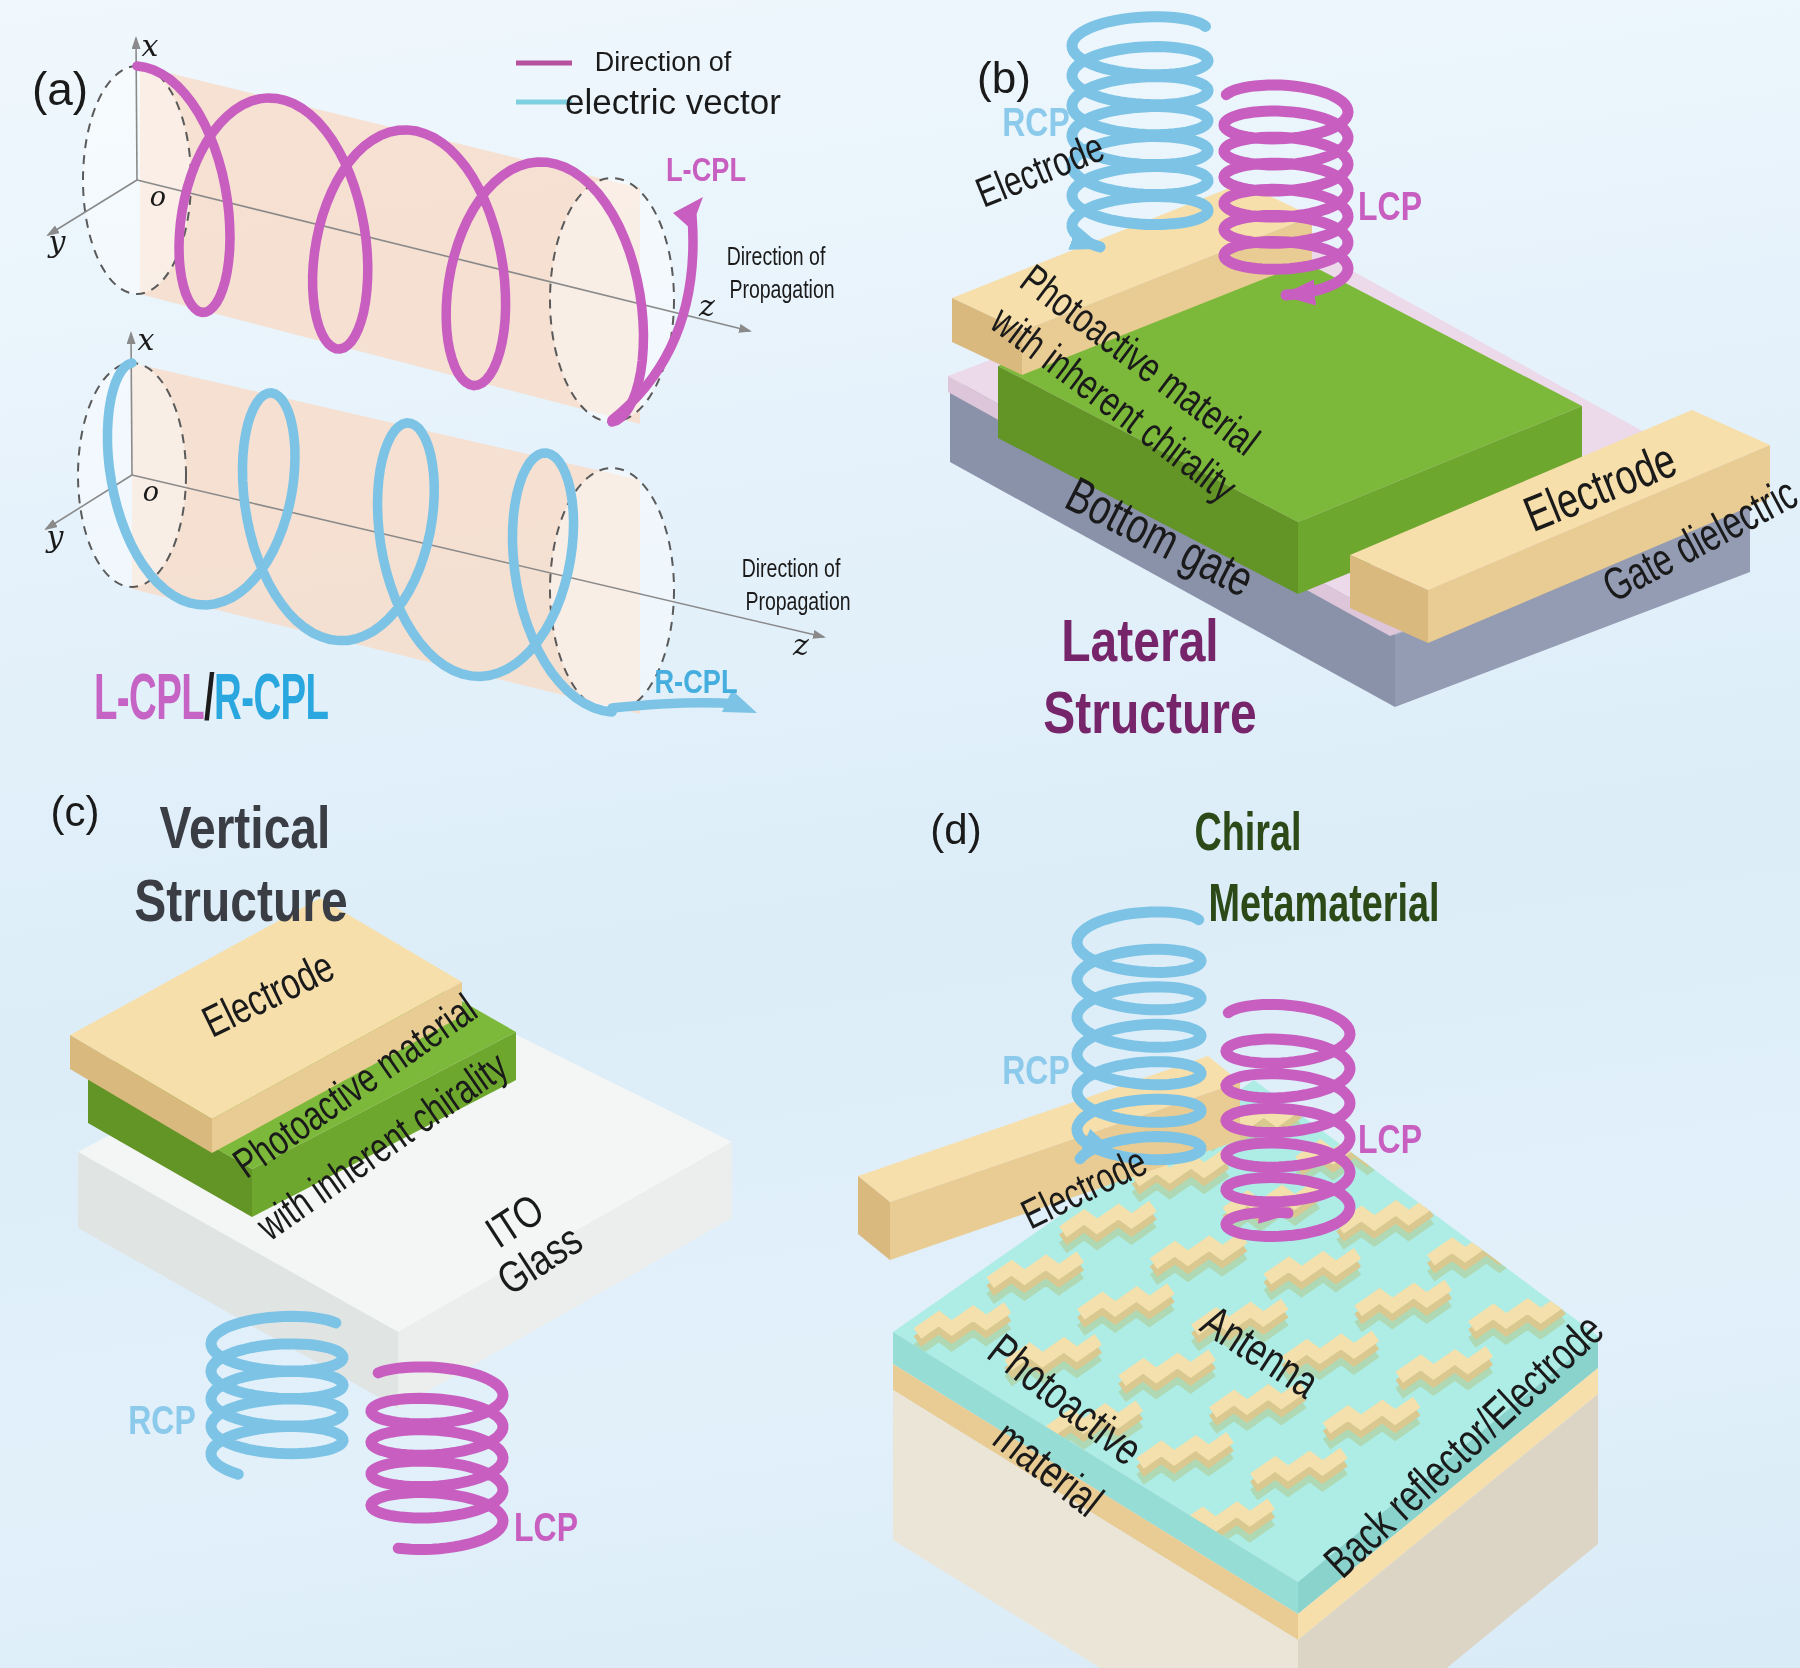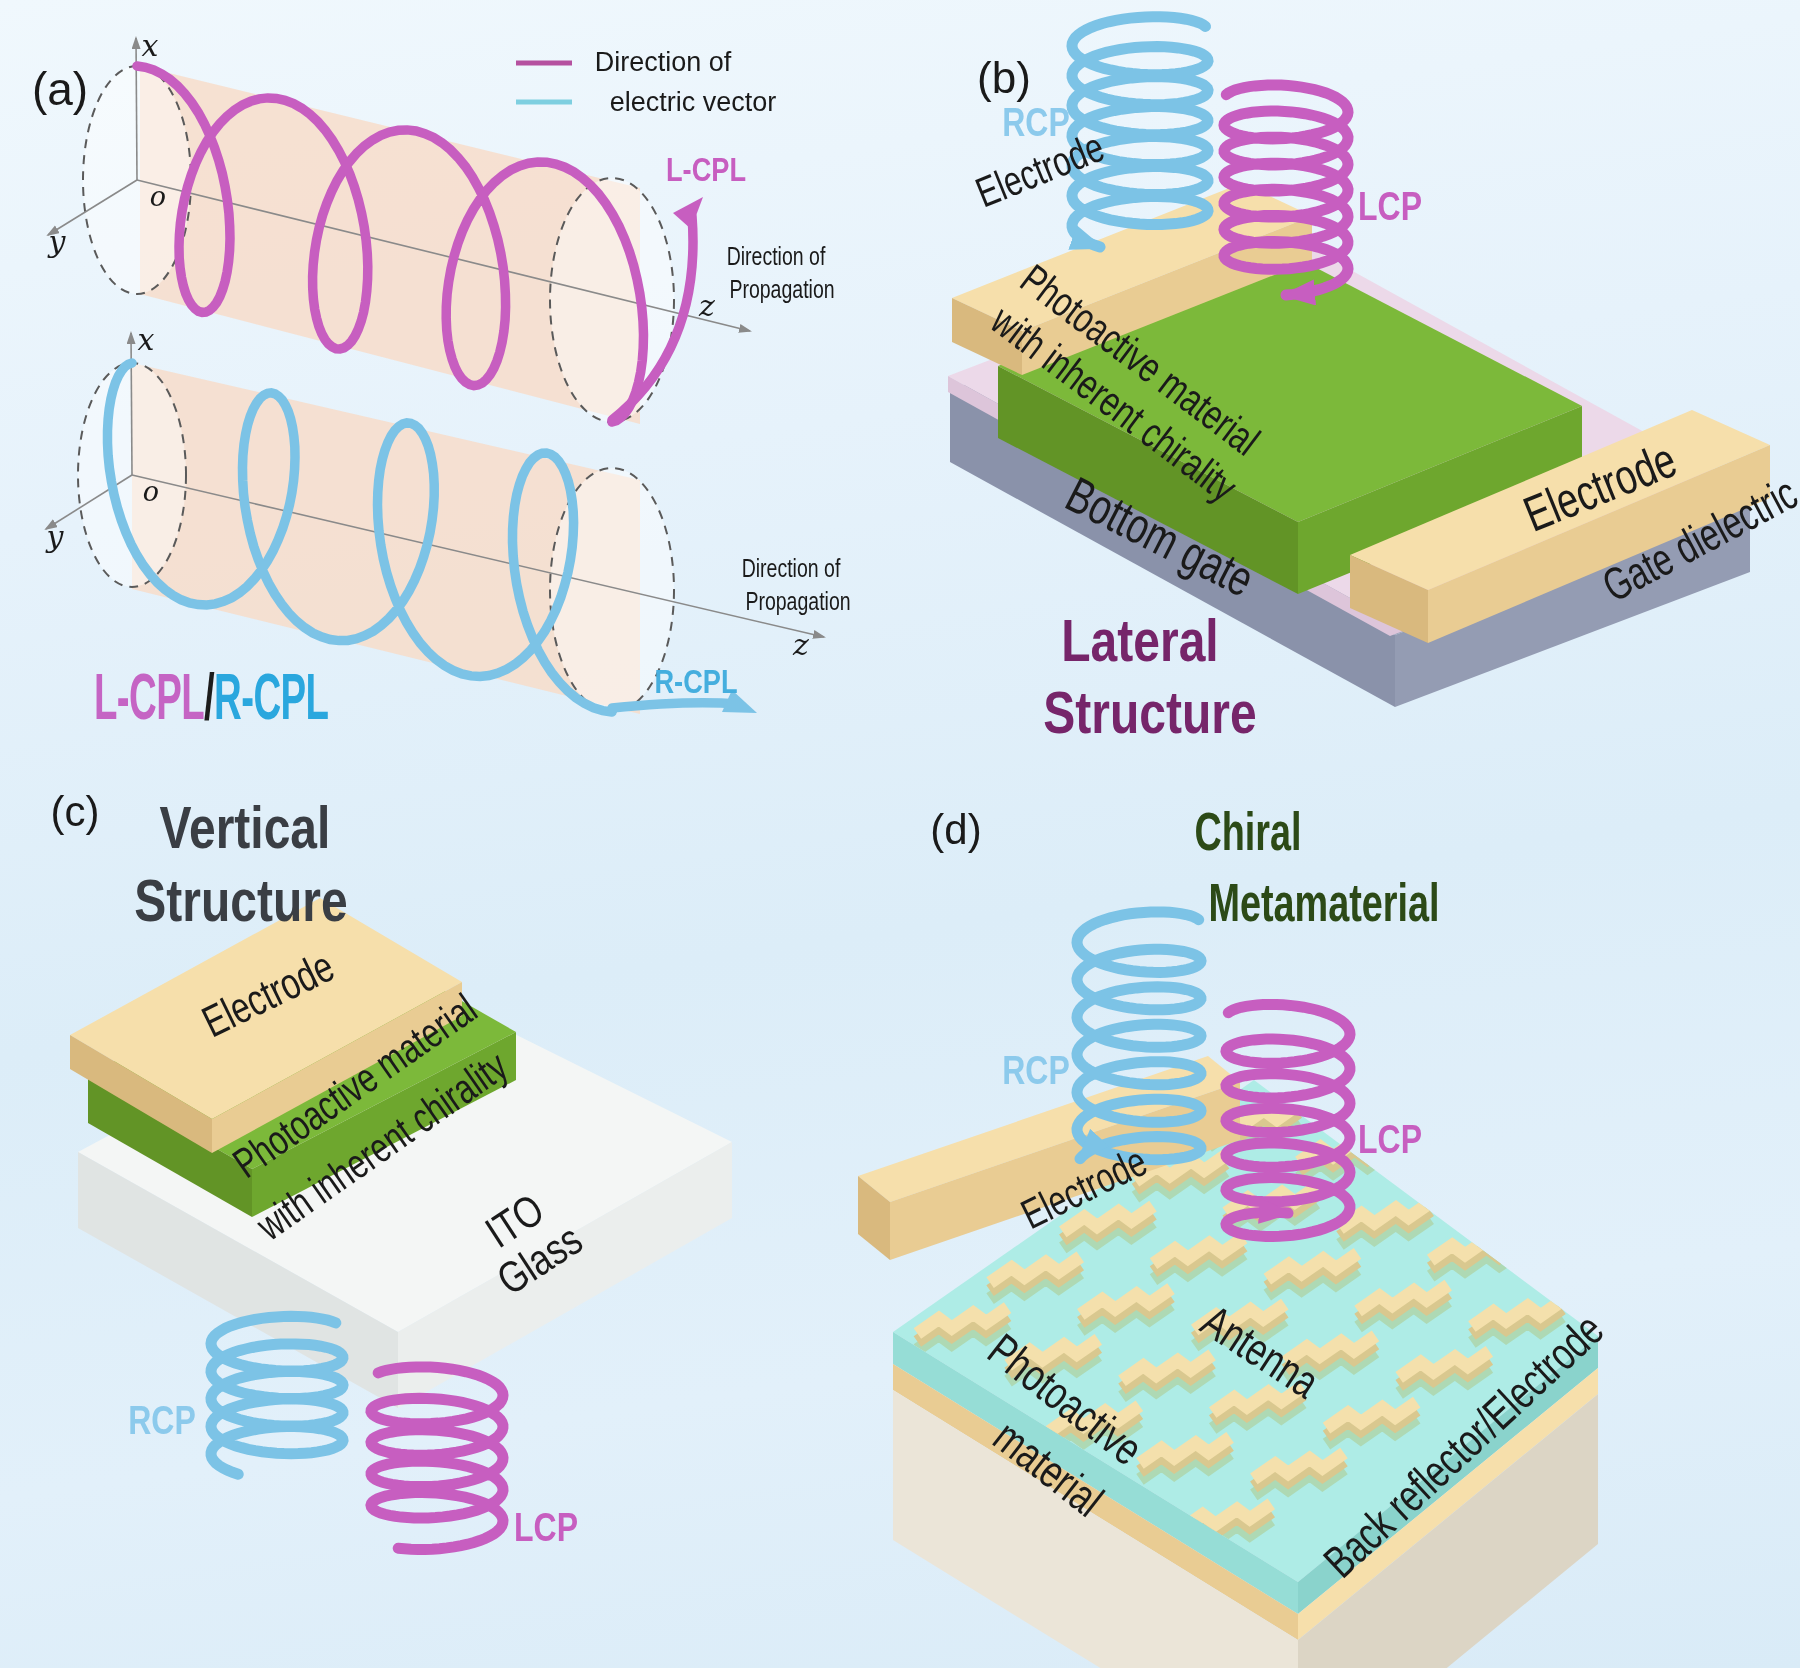--- a/index.html
+++ b/index.html
@@ -141,21 +141,21 @@
     <path id="coil-b-lcp" class="coil s-mag" marker-end="url(#mM)" d="M1226.3 94.7L1228.5 93.0L1231.4 91.5L1235.0 90.0L1239.2 88.7L1244.0 87.6L1249.3 86.6L1255.1 85.9L1261.3 85.4L1267.7 85.0L1274.4 85.0L1281.2 85.1L1288.1 85.6L1295.0 86.2L1301.7 87.1L1308.3 88.3L1314.6 89.6L1320.5 91.2L1326.0 93.0L1331.0 95.0L1335.5 97.2L1339.3 99.5L1342.5 101.9L1345.0 104.5L1346.7 107.1L1347.7 109.7L1348.0 112.4L1347.5 115.1L1346.2 117.7L1344.2 120.3L1341.4 122.8L1338.0 125.2L1333.9 127.5L1329.3 129.6L1324.1 131.5L1318.4 133.2L1312.3 134.7L1305.9 136.0L1299.3 137.1L1292.5 137.9L1285.6 138.5L1278.8 138.8L1272.0 138.9L1265.4 138.7L1259.0 138.3L1253.0 137.7L1247.3 136.9L1242.2 135.9L1237.6 134.7L1233.6 133.3L1230.3 131.8L1227.6 130.3L1225.6 128.6L1224.4 126.9L1224.0 125.1L1224.3 123.3L1225.4 121.6L1227.3 119.9L1229.8 118.3L1233.1 116.8L1237.0 115.5L1241.5 114.2L1246.6 113.2L1252.1 112.3L1258.1 111.7L1264.4 111.3L1271.0 111.1L1277.7 111.1L1284.6 111.4L1291.5 111.9L1298.3 112.7L1305.0 113.7L1311.4 115.0L1317.5 116.5L1323.3 118.2L1328.5 120.1L1333.3 122.2L1337.4 124.4L1341.0 126.8L1343.8 129.2L1345.9 131.8L1347.3 134.5L1348.0 137.1L1347.8 139.8L1346.9 142.5L1345.3 145.1L1342.9 147.7L1339.8 150.1L1336.1 152.4L1331.7 154.6L1326.8 156.6L1321.3 158.5L1315.5 160.1L1309.2 161.5L1302.7 162.7L1296.0 163.6L1289.1 164.3L1282.2 164.8L1275.4 165.0L1268.7 164.9L1262.2 164.6L1256.0 164.1L1250.2 163.4L1244.8 162.5L1239.9 161.4L1235.6 160.1L1231.9 158.7L1228.9 157.2L1226.5 155.5L1225.0 153.8L1224.1 152.1L1224.1 150.3L1224.8 148.6L1226.2 146.9L1228.4 145.2L1231.3 143.7L1234.9 142.2L1239.1 140.9L1243.9 139.8L1249.2 138.8L1255.0 138.1L1261.1 137.5L1267.6 137.2L1274.3 137.2L1281.1 137.3L1288.0 137.7L1294.9 138.4L1301.6 139.3L1308.2 140.4L1314.5 141.8L1320.4 143.4L1325.9 145.2L1330.9 147.2L1335.4 149.3L1339.2 151.6L1342.4 154.1L1344.9 156.6L1346.7 159.2L1347.7 161.9L1348.0 164.5L1347.5 167.2L1346.2 169.9L1344.2 172.5L1341.5 175.0L1338.1 177.4L1334.0 179.6L1329.4 181.7L1324.2 183.6L1318.5 185.4L1312.5 186.9L1306.1 188.2L1299.4 189.2L1292.6 190.1L1285.8 190.6L1278.9 191.0L1272.1 191.1L1265.5 190.9L1259.1 190.5L1253.1 189.9L1247.4 189.1L1242.3 188.1L1237.7 186.9L1233.7 185.5L1230.3 184.1L1227.6 182.5L1225.7 180.8L1224.5 179.1L1224.0 177.3L1224.3 175.6L1225.4 173.8L1227.2 172.1L1229.8 170.5L1233.0 169.0L1236.9 167.7L1241.4 166.4L1246.5 165.4L1252.0 164.5L1258.0 163.9L1264.3 163.5L1270.9 163.3L1277.6 163.3L1284.5 163.6L1291.4 164.1L1298.2 164.9L1304.9 165.9L1311.3 167.2L1317.4 168.6L1323.2 170.3L1328.4 172.2L1333.2 174.3L1337.4 176.5L1340.9 178.9L1343.8 181.4L1345.9 184.0L1347.3 186.6L1348.0 189.3L1347.8 192.0L1347.0 194.6L1345.3 197.2L1343.0 199.8L1339.9 202.2L1336.1 204.6L1331.8 206.8L1326.9 208.8L1321.4 210.6L1315.6 212.2L1309.4 213.6L1302.8 214.8L1296.1 215.8L1289.3 216.5L1282.4 216.9L1275.5 217.1L1268.8 217.1L1262.3 216.8L1256.1 216.3L1250.3 215.6L1244.9 214.7L1240.0 213.6L1235.6 212.3L1231.9 210.9L1228.9 209.4L1226.6 207.7L1225.0 206.0L1224.1 204.3L1224.1 202.5L1224.7 200.8L1226.2 199.1L1228.4 197.4L1231.3 195.9L1234.8 194.4L1239.0 193.1L1243.8 192.0L1249.1 191.0L1254.9 190.3L1261.0 189.7L1267.5 189.4L1274.2 189.3L1281.0 189.5L1287.9 189.9L1294.7 190.6L1301.5 191.5L1308.1 192.6L1314.4 194.0L1320.3 195.5L1325.8 197.3L1330.8 199.3L1335.3 201.5L1339.2 203.8L1342.4 206.2L1344.9 208.7L1346.7 211.3L1347.7 214.0L1348.0 216.7L1347.5 219.4L1346.2 222.0L1344.2 224.6L1341.5 227.1L1338.1 229.5L1334.1 231.8L1329.4 233.9L1324.3 235.8L1318.6 237.5L1312.6 239.0L1306.2 240.3L1299.6 241.4L1292.8 242.2L1285.9 242.8L1279.0 243.2L1272.2 243.2L1265.6 243.1L1259.2 242.7L1253.2 242.1L1247.5 241.3L1242.4 240.3L1237.8 239.1L1233.7 237.7L1230.4 236.3L1227.7 234.7L1225.7 233.0L1224.5 231.3L1224.0 229.5L1224.3 227.8L1225.4 226.0L1227.2 224.4L1229.7 222.7L1232.9 221.2L1236.8 219.9L1241.3 218.7L1246.4 217.6L1251.9 216.7L1257.9 216.1L1264.2 215.6L1270.7 215.4L1277.5 215.5L1284.4 215.8L1291.3 216.3L1298.1 217.1L1304.8 218.1L1311.2 219.3L1317.3 220.8L1323.1 222.5L1328.4 224.4L1333.1 226.4L1337.3 228.7L1340.8 231.0L1343.7 233.5L1345.9 236.1L1347.3 238.7L1347.9 241.4L1347.8 244.1L1347.0 246.8L1345.4 249.4L1343.0 251.9L1339.9 254.4L1336.2 256.7L1331.9 258.9L1327.0 260.9L1321.5 262.8L1315.7 264.4L1309.5 265.8L1303.0 267.0L1296.2 267.9L1289.4 268.7L1282.5 269.1L1275.6 269.3L1268.9 269.3L1262.4 269.0L1256.2 268.5L1250.4 267.8L1244.9 266.9L1240.0 265.8L1235.7 264.5L1232.0 263.1L1229.0 261.6L1226.6 260.0L1225.0 258.3L1224.1 256.5L1224.1 254.8L1224.7 253.0L1226.2 251.3L1228.3 249.6L1231.2 248.1L1234.8 246.6L1239.0 245.3L1243.7 244.2L1249.0 243.2L1254.8 242.5L1260.9 241.9L1267.4 241.6L1274.0 241.5L1280.9 241.7L1287.8 242.1L1294.6 242.7L1301.4 243.6L1307.9 244.8L1314.2 246.1L1320.2 247.7L1325.7 249.5L1330.8 251.5L1335.2 253.6L1339.1 255.9L1342.3 258.3L1344.9 260.9L1346.7 263.5L1347.7 266.1L1348.0 268.8L1347.5 271.5L1346.3 274.1L1344.3 276.7L1341.6 279.2L1338.2 281.6L1334.2 283.9L1329.5 286.0L1324.4 287.9L1318.7 289.7L1312.7 291.2L1306.3 292.5L1299.7 293.6L1292.9 294.4L1286.0 295.0"></path>
     <path id="coil-c-rcp" class="coil s-blu" d="M335.8 1322.9L332.1 1321.5L327.8 1320.2L322.8 1319.1L317.3 1318.1L311.2 1317.3L304.8 1316.8L298.0 1316.4L290.9 1316.3L283.7 1316.5L276.3 1316.9L269.0 1317.5L261.8 1318.4L254.8 1319.5L248.1 1320.8L241.7 1322.4L235.7 1324.2L230.3 1326.1L225.4 1328.3L221.2 1330.6L217.6 1333.0L214.8 1335.5L212.7 1338.2L211.5 1340.8L211.0 1343.5L211.4 1346.2L212.5 1348.9L214.5 1351.5L217.2 1354.1L220.7 1356.5L224.8 1358.8L229.6 1361.0L235.0 1363.0L240.9 1364.8L247.2 1366.4L253.9 1367.8L260.9 1368.9L268.1 1369.8L275.4 1370.5L282.7 1370.9L290.0 1371.1L297.1 1371.0L303.9 1370.7L310.4 1370.2L316.5 1369.4L322.1 1368.5L327.2 1367.4L331.6 1366.1L335.4 1364.7L338.4 1363.1L340.7 1361.5L342.2 1359.8L342.9 1358.1L342.8 1356.4L341.9 1354.7L340.2 1353.0L337.7 1351.4L334.5 1349.9L330.5 1348.5L325.9 1347.3L320.7 1346.2L315.0 1345.3L308.8 1344.6L302.1 1344.2L295.2 1343.9L288.1 1343.9L280.8 1344.1L273.5 1344.6L266.2 1345.3L259.1 1346.3L252.2 1347.5L245.5 1349.0L239.3 1350.6L233.5 1352.5L228.3 1354.5L223.7 1356.7L219.7 1359.1L216.4 1361.5L213.9 1364.1L212.1 1366.7L211.2 1369.4L211.0 1372.1L211.7 1374.8L213.2 1377.5L215.4 1380.1L218.5 1382.6L222.2 1385.0L226.6 1387.2L231.6 1389.3L237.2 1391.3L243.3 1393.0L249.8 1394.5L256.6 1395.8L263.7 1396.8L270.9 1397.6L278.3 1398.2L285.6 1398.5L292.8 1398.6L299.8 1398.4L306.5 1398.1L312.8 1397.4L318.8 1396.6L324.2 1395.6L329.0 1394.4L333.2 1393.1L336.7 1391.6L339.4 1390.1L341.4 1388.4L342.6 1386.7L343.0 1385.0L342.6 1383.3L341.3 1381.6L339.3 1379.9L336.5 1378.3L333.0 1376.9L328.8 1375.6L324.0 1374.4L318.5 1373.4L312.6 1372.6L306.2 1372.0L299.5 1371.6L292.5 1371.4L285.3 1371.5L278.0 1371.8L270.7 1372.4L263.4 1373.2L256.4 1374.3L249.5 1375.6L243.1 1377.1L237.0 1378.8L231.4 1380.8L226.4 1382.9L222.0 1385.1L218.3 1387.5L215.3 1390.1L213.1 1392.7L211.7 1395.3L211.0 1398.0L211.2 1400.7L212.2 1403.4L214.0 1406.0L216.5 1408.6L219.8 1411.1L223.8 1413.4L228.5 1415.6L233.7 1417.6L239.5 1419.5L245.8 1421.1L252.4 1422.6L259.4 1423.8L266.5 1424.7L273.8 1425.4L281.1 1425.9L288.4 1426.1L295.5 1426.1L302.4 1425.9L309.0 1425.4L315.2 1424.7L320.9 1423.8L326.1 1422.7L330.7 1421.5L334.6 1420.1L337.8 1418.6L340.3 1417.0L342.0 1415.3L342.9 1413.6L342.9 1411.9L342.2 1410.1L340.7 1408.4L338.3 1406.8L335.3 1405.3L331.5 1403.9L327.0 1402.6L321.9 1401.5L316.3 1400.6L310.2 1399.8L303.6 1399.3L296.8 1399.0L289.7 1399.0L282.4 1399.1L275.1 1399.6L267.8 1400.2L260.6 1401.2L253.7 1402.3L247.0 1403.7L240.6 1405.3L234.8 1407.1L229.4 1409.1L224.6 1411.3L220.5 1413.6L217.1 1416.0L214.4 1418.6L212.5 1421.2L211.3 1423.9L211.0 1426.6L211.5 1429.3L212.8 1432.0L214.9 1434.6L217.7 1437.1L221.3 1439.5L225.6 1441.8L230.5 1444.0L235.9 1445.9L241.9 1447.7L248.3 1449.3L255.1 1450.6L262.1 1451.7L269.3 1452.6L276.6 1453.2L283.9 1453.6L291.2 1453.7L298.2 1453.6L305.0 1453.2L311.5 1452.7L317.5 1451.9L323.0 1450.9L328.0 1449.8L332.3 1448.5L335.9 1447.0L338.9 1445.5L341.0 1443.9L342.4 1442.2L343.0 1440.5L342.7 1438.7L341.7 1437.0L339.8 1435.3L337.2 1433.8L333.9 1432.3L329.8 1430.9L325.1 1429.7L319.8 1428.7L314.0 1427.8L307.7 1427.2L301.0 1426.7L294.1 1426.5L286.9 1426.6L279.6 1426.8L272.3 1427.3L265.0 1428.1L257.9 1429.1L251.0 1430.4L244.5 1431.8L238.3 1433.5L232.6 1435.4L227.5 1437.5L223.0 1439.7L219.1 1442.1L215.9 1444.6L213.5 1447.2L211.9 1449.8L211.1 1452.5L211.1 1455.2L211.9 1457.9L213.5 1460.5L215.9 1463.1L219.0 1465.6L222.9 1468.0L227.4 1470.2L232.5 1472.3L238.2 1474.2"></path>
     <path id="coil-c-lcp" class="coil s-mag" d="M378.2 1372.9L381.9 1371.6L386.2 1370.3L391.2 1369.3L396.8 1368.4L402.8 1367.7L409.3 1367.2L416.1 1366.9L423.2 1366.9L430.4 1367.1L437.7 1367.6L445.1 1368.3L452.3 1369.2L459.3 1370.4L466.0 1371.8L472.4 1373.5L478.4 1375.3L483.8 1377.4L488.7 1379.6L492.9 1381.9L496.5 1384.4L499.3 1387.0L501.3 1389.7L502.6 1392.5L503.0 1395.3L502.6 1398.0L501.4 1400.8L499.5 1403.5L496.7 1406.1L493.2 1408.6L489.0 1411.0L484.2 1413.2L478.8 1415.3L472.9 1417.1L466.5 1418.8L459.8 1420.2L452.8 1421.4L445.6 1422.4L438.3 1423.1L430.9 1423.6L423.7 1423.8L416.6 1423.8L409.8 1423.6L403.3 1423.1L397.2 1422.4L391.6 1421.5L386.6 1420.5L382.1 1419.2L378.4 1417.9L375.4 1416.4L373.2 1414.8L371.7 1413.2L371.0 1411.6L371.2 1409.9L372.2 1408.3L373.9 1406.7L376.5 1405.1L379.8 1403.7L383.8 1402.4L388.4 1401.2L393.7 1400.2L399.5 1399.4L405.7 1398.8L412.4 1398.4L419.3 1398.3L426.5 1398.4L433.8 1398.7L441.1 1399.3L448.4 1400.1L455.5 1401.1L462.4 1402.4L469.0 1404.0L475.2 1405.7L480.9 1407.6L486.1 1409.8L490.7 1412.0L494.6 1414.5L497.8 1417.0L500.3 1419.7L502.0 1422.4L502.9 1425.2L502.9 1427.9L502.2 1430.7L500.6 1433.4L498.3 1436.1L495.2 1438.7L491.4 1441.1L486.9 1443.4L481.8 1445.6L476.2 1447.5L470.0 1449.3L463.5 1450.9L456.6 1452.2L449.5 1453.3L442.2 1454.2L434.9 1454.8L427.6 1455.1L420.4 1455.2L413.4 1455.1L406.7 1454.8L400.4 1454.2L394.6 1453.4L389.2 1452.5L384.5 1451.3L380.4 1450.0L376.9 1448.6L374.3 1447.1L372.4 1445.5L371.3 1443.9L371.0 1442.2L371.5 1440.6L372.9 1438.9L375.0 1437.4L377.9 1435.9L381.5 1434.5L385.8 1433.3L390.8 1432.2L396.3 1431.3L402.3 1430.5L408.7 1430.0L415.5 1429.8L422.5 1429.7L429.8 1429.9L437.1 1430.3L444.4 1431.0L451.6 1431.9L458.7 1433.1L465.5 1434.5L471.9 1436.1L477.9 1438.0L483.4 1440.0L488.3 1442.2L492.6 1444.6L496.2 1447.0L499.1 1449.6L501.2 1452.3L502.5 1455.1L503.0 1457.8L502.7 1460.6L501.6 1463.4L499.7 1466.1L497.0 1468.7L493.5 1471.2L489.4 1473.6L484.6 1475.8L479.3 1477.9L473.4 1479.8L467.1 1481.5L460.4 1482.9L453.4 1484.2L446.2 1485.1L438.9 1485.9L431.6 1486.4L424.3 1486.6L417.2 1486.6L410.3 1486.4L403.8 1486.0L397.7 1485.3L392.1 1484.4L387.0 1483.4L382.5 1482.2L378.7 1480.8L375.6 1479.4L373.3 1477.8L371.8 1476.2L371.1 1474.5L371.1 1472.9L372.0 1471.2L373.7 1469.6L376.2 1468.1L379.5 1466.6L383.4 1465.3L388.0 1464.2L393.2 1463.1L398.9 1462.3L405.2 1461.7L411.8 1461.3L418.7 1461.1L425.8 1461.2L433.1 1461.5L440.4 1462.0L447.7 1462.8L454.9 1463.9L461.8 1465.1L468.5 1466.6L474.7 1468.4L480.5 1470.3L485.7 1472.4L490.3 1474.7L494.3 1477.1L497.6 1479.6L500.1 1482.3L501.9 1485.0L502.8 1487.7L503.0 1490.5L502.3 1493.3L500.8 1496.0L498.5 1498.7L495.5 1501.3L491.7 1503.7L487.3 1506.1L482.3 1508.2L476.7 1510.2L470.6 1512.0L464.1 1513.6L457.2 1514.9L450.1 1516.0L442.9 1516.9L435.5 1517.6L428.2 1517.9L421.0 1518.1L414.0 1518.0L407.3 1517.6L401.0 1517.1L395.1 1516.3L389.7 1515.4L384.9 1514.3L380.7 1513.0L377.2 1511.6L374.5 1510.1L372.5 1508.5L371.4 1506.9L371.0 1505.2L371.5 1503.5L372.7 1501.9L374.8 1500.3L377.6 1498.8L381.2 1497.4L385.4 1496.2L390.3 1495.1L395.8 1494.2L401.7 1493.4L408.1 1492.9L414.9 1492.6L421.9 1492.5L429.1 1492.7L436.5 1493.1L443.8 1493.8L451.0 1494.7L458.1 1495.8L464.9 1497.2L471.4 1498.8L477.4 1500.6L482.9 1502.6L487.9 1504.8L492.2 1507.2L495.9 1509.6L498.8 1512.2L501.0 1514.9L502.4 1517.7L503.0 1520.4L502.7 1523.2L501.7 1526.0L499.9 1528.7L497.2 1531.3L493.9 1533.8L489.8 1536.2L485.1 1538.5L479.8 1540.6L473.9 1542.5L467.6 1544.2L461.0 1545.6L454.0 1546.9L446.8 1547.9L439.5 1548.7L432.2 1549.2L424.9 1549.4L417.8 1549.5L410.9 1549.3L404.4 1548.8L398.2 1548.2"></path>
     <path id="coil-d-rcp" class="coil s-blu" marker-end="url(#mB)" d="M1198.7 919.7L1196.5 918.2L1193.6 916.9L1190.0 915.6L1185.8 914.5L1181.0 913.6L1175.7 912.9L1169.9 912.3L1163.7 912.0L1157.3 911.9L1150.6 912.0L1143.8 912.4L1136.9 913.0L1130.0 913.8L1123.2 914.9L1116.7 916.3L1110.4 917.9L1104.5 919.7L1099.0 921.7L1094.0 923.8L1089.5 926.2L1085.7 928.7L1082.5 931.4L1080.0 934.1L1078.3 936.9L1077.3 939.8L1077.0 942.6L1077.5 945.5L1078.8 948.4L1080.8 951.2L1083.6 953.9L1087.0 956.5L1091.1 958.9L1095.8 961.2L1101.0 963.3L1106.6 965.3L1112.7 967.0L1119.1 968.5L1125.7 969.7L1132.5 970.7L1139.4 971.5L1146.3 972.0L1153.1 972.3L1159.7 972.4L1166.0 972.2L1172.1 971.8L1177.7 971.1L1182.8 970.3L1187.4 969.3L1191.4 968.2L1194.8 966.9L1197.4 965.5L1199.4 964.0L1200.6 962.5L1201.0 960.9L1200.7 959.4L1199.6 957.9L1197.7 956.4L1195.2 955.0L1191.9 953.7L1188.0 952.5L1183.5 951.5L1178.4 950.7L1172.8 950.0L1166.9 949.6L1160.5 949.3L1154.0 949.3L1147.2 949.6L1140.3 950.1L1133.4 950.8L1126.6 951.8L1120.0 953.0L1113.5 954.5L1107.4 956.2L1101.7 958.1L1096.4 960.2L1091.7 962.5L1087.5 964.9L1084.0 967.5L1081.2 970.2L1079.0 972.9L1077.7 975.8L1077.0 978.7L1077.2 981.5L1078.1 984.4L1079.7 987.2L1082.1 990.0L1085.2 992.6L1089.0 995.2L1093.3 997.5L1098.3 999.8L1103.7 1001.8L1109.6 1003.6L1115.8 1005.2L1122.4 1006.6L1129.1 1007.7L1135.9 1008.6L1142.8 1009.3L1149.7 1009.7L1156.4 1009.8L1162.9 1009.8L1169.1 1009.4L1174.9 1008.9L1180.3 1008.2L1185.2 1007.3L1189.5 1006.2L1193.2 1005.0L1196.2 1003.7L1198.5 1002.2L1200.1 1000.7L1200.9 999.2L1200.9 997.6L1200.2 996.1L1198.7 994.6L1196.5 993.1L1193.6 991.8L1190.0 990.5L1185.8 989.5L1181.0 988.5L1175.7 987.8L1169.9 987.2L1163.8 986.9L1157.3 986.8L1150.6 986.9L1143.8 987.3L1136.9 987.9L1130.0 988.7L1123.3 989.9L1116.7 991.2L1110.4 992.8L1104.5 994.6L1099.0 996.6L1094.0 998.8L1089.5 1001.1L1085.7 1003.6L1082.5 1006.3L1080.0 1009.0L1078.3 1011.8L1077.3 1014.7L1077.0 1017.6L1077.5 1020.4L1078.8 1023.3L1080.8 1026.1L1083.6 1028.8L1087.0 1031.4L1091.1 1033.8L1095.7 1036.1L1100.9 1038.2L1106.6 1040.2L1112.7 1041.9L1119.1 1043.4L1125.7 1044.6L1132.5 1045.7L1139.4 1046.4L1146.3 1047.0L1153.1 1047.2L1159.7 1047.3L1166.0 1047.1L1172.1 1046.7L1177.7 1046.0L1182.8 1045.2L1187.4 1044.2L1191.4 1043.1L1194.8 1041.8L1197.4 1040.4L1199.4 1039.0L1200.6 1037.4L1201.0 1035.9L1200.7 1034.3L1199.6 1032.8L1197.7 1031.3L1195.2 1029.9L1191.9 1028.6L1188.0 1027.4L1183.5 1026.4L1178.4 1025.6L1172.9 1024.9L1166.9 1024.5L1160.6 1024.3L1154.0 1024.3L1147.2 1024.5L1140.3 1025.0L1133.5 1025.7L1126.6 1026.7L1120.0 1028.0L1113.5 1029.4L1107.4 1031.1L1101.7 1033.0L1096.4 1035.1L1091.7 1037.4L1087.5 1039.8L1084.0 1042.4L1081.2 1045.1L1079.1 1047.9L1077.7 1050.7L1077.0 1053.6L1077.2 1056.5L1078.1 1059.3L1079.7 1062.1L1082.1 1064.9L1085.2 1067.5L1089.0 1070.1L1093.3 1072.4L1098.3 1074.7L1103.7 1076.7L1109.6 1078.5L1115.8 1080.1L1122.3 1081.5L1129.1 1082.6L1135.9 1083.5L1142.8 1084.2L1149.7 1084.6L1156.4 1084.8L1162.9 1084.7L1169.1 1084.4L1174.9 1083.8L1180.3 1083.1L1185.2 1082.2L1189.5 1081.1L1193.2 1079.9L1196.2 1078.6L1198.5 1077.2L1200.1 1075.7L1200.9 1074.1L1200.9 1072.6L1200.2 1071.0L1198.8 1069.5L1196.5 1068.1L1193.6 1066.7L1190.0 1065.5L1185.8 1064.4L1181.0 1063.4L1175.7 1062.7L1169.9 1062.1L1163.8 1061.8L1157.3 1061.7L1150.6 1061.8L1143.8 1062.2L1136.9 1062.8L1130.0 1063.7L1123.3 1064.8L1116.7 1066.1L1110.4 1067.7L1104.5 1069.5L1099.0 1071.5L1094.0 1073.7L1089.5 1076.0L1085.7 1078.5L1082.5 1081.2L1080.0 1083.9L1078.3 1086.7L1077.3 1089.6L1077.0 1092.5L1077.5 1095.3L1078.8 1098.2L1080.8 1101.0L1083.6 1103.7L1087.0 1106.3L1091.1 1108.7L1095.7 1111.0L1100.9 1113.2L1106.6 1115.1L1112.7 1116.8L1119.0 1118.3L1125.7 1119.6L1132.5 1120.6L1139.4 1121.4L1146.2 1121.9L1153.0 1122.2L1159.6 1122.2L1166.0 1122.0L1172.0 1121.6L1177.7 1121.0L1182.8 1120.2L1187.4 1119.2L1191.4 1118.0L1194.7 1116.7L1197.4 1115.3L1199.4 1113.9L1200.6 1112.4L1201.0 1110.8L1200.7 1109.2L1199.6 1107.7L1197.7 1106.2L1195.2 1104.8L1191.9 1103.5L1188.0 1102.4L1183.5 1101.3L1178.4 1100.5L1172.9 1099.9L1166.9 1099.4L1160.6 1099.2L1154.0 1099.2L1147.2 1099.4L1140.4 1099.9L1133.5 1100.7L1126.7 1101.6L1120.0 1102.9L1113.6 1104.3L1107.4 1106.0L1101.7 1107.9L1096.4 1110.0L1091.7 1112.3L1087.6 1114.7L1084.0 1117.3L1081.2 1120.0L1079.1 1122.8L1077.7 1125.6L1077.0 1128.5L1077.2 1131.4L1078.1 1134.2L1079.7 1137.1L1082.1 1139.8L1085.2 1142.5L1088.9 1145.0L1093.3 1147.4L1098.3 1149.6L1103.7 1151.6L1109.6 1153.4L1115.8 1155.0L1122.3 1156.4L1129.1 1157.6L1135.9 1158.5L1142.8 1159.1L1149.6 1159.5L1156.4 1159.7L1162.9 1159.6L1169.1 1159.3L1174.9 1158.8L1180.3 1158.0L1185.2 1157.1L1189.5 1156.1L1193.2 1154.9L1196.2 1153.5L1198.5 1152.1L1200.1 1150.6L1200.9 1149.0L1200.9 1147.5L1200.2 1145.9L1198.8 1144.4L1196.6 1143.0L1193.6 1141.6L1190.1 1140.4L1185.8 1139.3L1181.0 1138.4L1175.7 1137.6L1169.9 1137.1L1163.8 1136.7L1157.3 1136.6L1150.6 1136.7L1143.8 1137.1L1136.9 1137.7L1130.1 1138.6L1123.3 1139.7L1116.8 1141.0L1110.5 1142.6L1104.5 1144.4L1099.0 1146.4L1094.0 1148.6L1089.6 1150.9L1085.7 1153.5L1082.5 1156.1L1080.0 1158.8"></path>
     <path id="coil-d-lcp" class="coil s-mag" marker-end="url(#mM)" d="M1228.3 1012.7L1230.5 1011.2L1233.4 1009.8L1237.0 1008.5L1241.2 1007.3L1246.0 1006.4L1251.3 1005.6L1257.1 1005.0L1263.2 1004.6L1269.7 1004.4L1276.4 1004.5L1283.2 1004.8L1290.1 1005.4L1296.9 1006.2L1303.7 1007.2L1310.2 1008.5L1316.5 1010.0L1322.4 1011.8L1327.9 1013.7L1333.0 1015.9L1337.4 1018.2L1341.3 1020.6L1344.4 1023.2L1346.9 1025.9L1348.7 1028.6L1349.7 1031.5L1350.0 1034.3L1349.5 1037.1L1348.2 1039.9L1346.2 1042.6L1343.5 1045.3L1340.1 1047.8L1336.0 1050.2L1331.4 1052.5L1326.2 1054.6L1320.6 1056.5L1314.5 1058.1L1308.1 1059.6L1301.5 1060.8L1294.7 1061.8L1287.8 1062.5L1281.0 1063.0L1274.2 1063.2L1267.6 1063.2L1261.2 1063.0L1255.2 1062.5L1249.5 1061.9L1244.4 1061.0L1239.8 1060.0L1235.7 1058.8L1232.4 1057.5L1229.7 1056.0L1227.7 1054.5L1226.5 1052.9L1226.0 1051.3L1226.3 1049.7L1227.4 1048.1L1229.2 1046.6L1231.7 1045.2L1234.9 1043.8L1238.8 1042.6L1243.3 1041.5L1248.3 1040.6L1253.8 1039.9L1259.8 1039.4L1266.1 1039.1L1272.7 1039.0L1279.4 1039.2L1286.3 1039.7L1293.2 1040.3L1300.0 1041.3L1306.6 1042.4L1313.1 1043.8L1319.2 1045.4L1325.0 1047.3L1330.3 1049.3L1335.0 1051.5L1339.2 1053.9L1342.8 1056.4L1345.7 1059.0L1347.8 1061.8L1349.3 1064.5L1349.9 1067.4L1349.9 1070.2L1349.0 1073.0L1347.4 1075.8L1345.1 1078.5L1342.0 1081.1L1338.3 1083.6L1334.0 1085.9L1329.1 1088.1L1323.7 1090.1L1317.9 1091.9L1311.7 1093.5L1305.2 1094.8L1298.5 1095.9L1291.6 1096.8L1284.7 1097.4L1277.9 1097.8L1271.2 1097.9L1264.7 1097.8L1258.4 1097.4L1252.6 1096.9L1247.1 1096.1L1242.2 1095.2L1237.9 1094.1L1234.1 1092.8L1231.1 1091.5L1228.7 1090.0L1227.1 1088.4L1226.2 1086.9L1226.0 1085.2L1226.7 1083.6L1228.1 1082.1L1230.2 1080.6L1233.1 1079.2L1236.6 1077.9L1240.7 1076.7L1245.5 1075.7L1250.8 1074.9L1256.5 1074.3L1262.6 1073.9L1269.0 1073.7L1275.7 1073.7L1282.5 1074.0L1289.4 1074.6L1296.2 1075.4L1303.0 1076.4L1309.6 1077.7L1315.9 1079.2L1321.9 1080.9L1327.4 1082.8L1332.5 1084.9L1337.0 1087.2L1340.9 1089.6L1344.2 1092.2L1346.7 1094.9L1348.6 1097.6L1349.7 1100.5L1350.0 1103.3L1349.6 1106.1L1348.4 1108.9L1346.4 1111.7L1343.8 1114.3L1340.4 1116.9L1336.5 1119.3L1331.9 1121.6L1326.7 1123.7L1321.1 1125.6L1315.1 1127.3L1308.8 1128.7L1302.2 1130.0L1295.4 1131.0L1288.5 1131.7L1281.6 1132.2L1274.8 1132.5L1268.2 1132.5L1261.8 1132.3L1255.7 1131.9L1250.1 1131.2L1244.9 1130.4L1240.2 1129.4L1236.1 1128.2L1232.7 1126.9L1229.9 1125.4L1227.9 1123.9L1226.6 1122.4L1226.0 1120.8L1226.2 1119.2L1227.2 1117.6L1228.9 1116.0L1231.4 1114.6L1234.6 1113.2L1238.4 1112.0L1242.8 1110.9L1247.8 1110.0L1253.3 1109.2L1259.2 1108.7L1265.5 1108.4L1272.0 1108.3L1278.7 1108.5L1285.6 1108.9L1292.5 1109.5L1299.3 1110.4L1306.0 1111.6L1312.5 1112.9L1318.6 1114.5L1324.4 1116.4L1329.8 1118.4L1334.6 1120.6L1338.8 1122.9L1342.5 1125.4L1345.4 1128.0L1347.6 1130.8L1349.2 1133.5L1349.9 1136.4L1349.9 1139.2L1349.1 1142.0L1347.6 1144.8L1345.3 1147.5L1342.4 1150.1L1338.7 1152.6L1334.5 1155.0L1329.6 1157.2L1324.3 1159.2L1318.5 1161.0L1312.3 1162.6L1305.8 1164.0L1299.1 1165.1L1292.3 1166.0L1285.4 1166.6L1278.6 1167.0L1271.8 1167.2L1265.3 1167.1L1259.0 1166.8L1253.1 1166.2L1247.7 1165.5L1242.7 1164.6L1238.3 1163.5L1234.5 1162.2L1231.3 1160.9L1228.9 1159.4L1227.2 1157.9L1226.2 1156.3L1226.0 1154.7L1226.6 1153.1L1227.9 1151.5L1230.0 1150.0L1232.7 1148.6L1236.2 1147.3L1240.3 1146.1L1245.0 1145.1L1250.2 1144.3L1255.9 1143.6L1262.0 1143.2L1268.4 1143.0L1275.0 1143.0L1281.8 1143.3L1288.7 1143.8L1295.6 1144.5L1302.3 1145.6L1308.9 1146.8L1315.3 1148.3L1321.3 1150.0L1326.9 1151.9L1332.0 1154.0L1336.6 1156.3L1340.5 1158.7L1343.9 1161.2L1346.5 1163.9L1348.4 1166.6L1349.6 1169.4L1350.0 1172.3L1349.6 1175.1L1348.5 1177.9L1346.7 1180.7L1344.1 1183.3L1340.8 1185.9L1336.9 1188.3L1332.4 1190.6L1327.3 1192.7L1321.7 1194.7L1315.7 1196.4L1309.4 1197.9L1302.8 1199.1L1296.1 1200.2L1289.2 1200.9L1282.3 1201.5L1275.5 1201.7L1268.9 1201.8L1262.4 1201.6L1256.3 1201.2L1250.6 1200.6L1245.4 1199.7L1240.6 1198.7L1236.5 1197.6L1233.0 1196.3L1230.2 1194.9L1228.0 1193.4L1226.7 1191.8L1226.0 1190.2L1226.2 1188.6L1227.1 1187.0L1228.7 1185.5L1231.1 1184.0L1234.2 1182.6L1238.0 1181.4L1242.3 1180.3L1247.3 1179.3L1252.7 1178.6L1258.6 1178.0L1264.8 1177.7L1271.3 1177.6L1278.1 1177.7L1284.9 1178.1L1291.8 1178.7L1298.6 1179.6L1305.3 1180.7L1311.8 1182.1L1318.0 1183.6L1323.9 1185.4L1329.2 1187.4L1334.1 1189.6L1338.4 1192.0L1342.1 1194.5L1345.1 1197.1L1347.5 1199.8L1349.0 1202.5L1349.9 1205.4L1349.9 1208.2L1349.2 1211.0L1347.8 1213.8L1345.6 1216.5L1342.7 1219.1L1339.1 1221.7L1334.9 1224.0L1330.1 1226.2L1324.8 1228.3L1319.1 1230.1L1312.9 1231.7L1306.5 1233.1L1299.8 1234.3L1293.0 1235.2L1286.1 1235.8L1279.2 1236.3L1272.5 1236.4L1265.9 1236.4L1259.6 1236.1L1253.7 1235.6L1248.2 1234.9L1243.2 1234.0L1238.7 1232.9L1234.8 1231.6L1231.6 1230.3L1229.1 1228.8L1227.3 1227.3L1226.3 1225.7L1226.0 1224.1L1226.5 1222.5L1227.7 1220.9L1229.7 1219.4L1232.4 1218.0L1235.8 1216.7L1239.9 1215.5L1244.5 1214.5L1249.7 1213.6L1255.3 1212.9L1261.3 1212.5L1267.7 1212.3L1274.3 1212.3L1281.1 1212.5L1288.0 1213.0"></path>
   </g>
 </svg>
 
 <div class="lbl" style="left:60px;top:90px;font-size:46px;">(a)</div>
 <div class="lbl" style="left:663px;top:62px;font-size:27px;">Direction of</div>
-<div class="lbl" style="left:693px;top:102px;font-size:27px;">electric vector</div>
+<div class="lbl" style="left:673px;top:102px;font-size:35px;">electric vector</div>
 <div class="lbl ital" style="left:150px;top:46px;font-size:30px;">x</div>
 <div class="lbl ital" style="left:57px;top:242px;font-size:30px;">y</div>
 <div class="lbl ital" style="left:158px;top:197px;font-size:27px;">o</div>
 <div class="lbl ital" style="left:707px;top:306px;font-size:30px;">z</div>
 <div class="lbl bold" style="left:706px;top:170px;font-size:34px;--sx:.8;color:var(--smallLcpl);">L-CPL</div>
 <div class="lbl" style="left:776px;top:256px;font-size:25px;--sx:.78;">Direction of</div>
 <div class="lbl" style="left:782px;top:289px;font-size:25px;--sx:.78;">Propagation</div>
 <div class="lbl ital" style="left:146px;top:340px;font-size:30px;">x</div>
 <div class="lbl ital" style="left:55px;top:537px;font-size:30px;">y</div>
 <div class="lbl ital" style="left:151px;top:492px;font-size:27px;">o</div>

